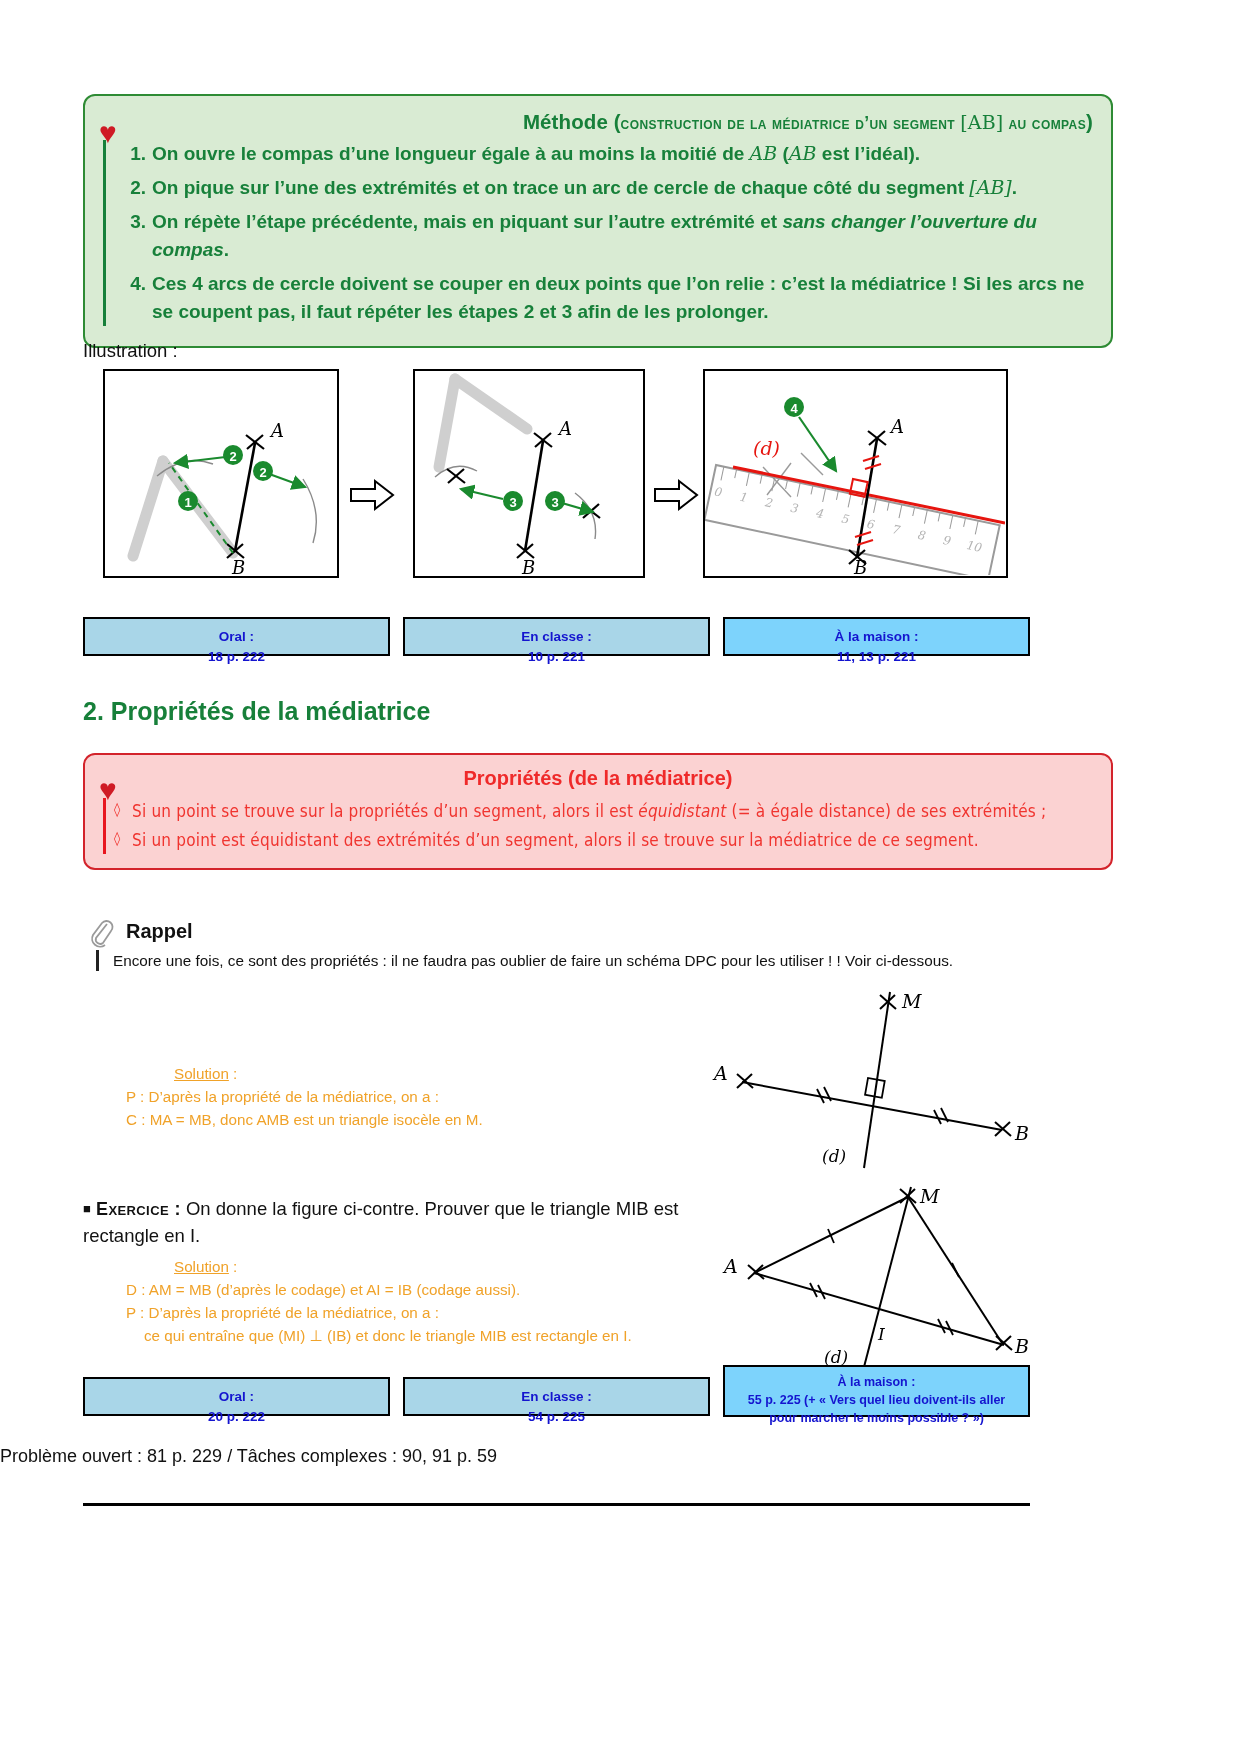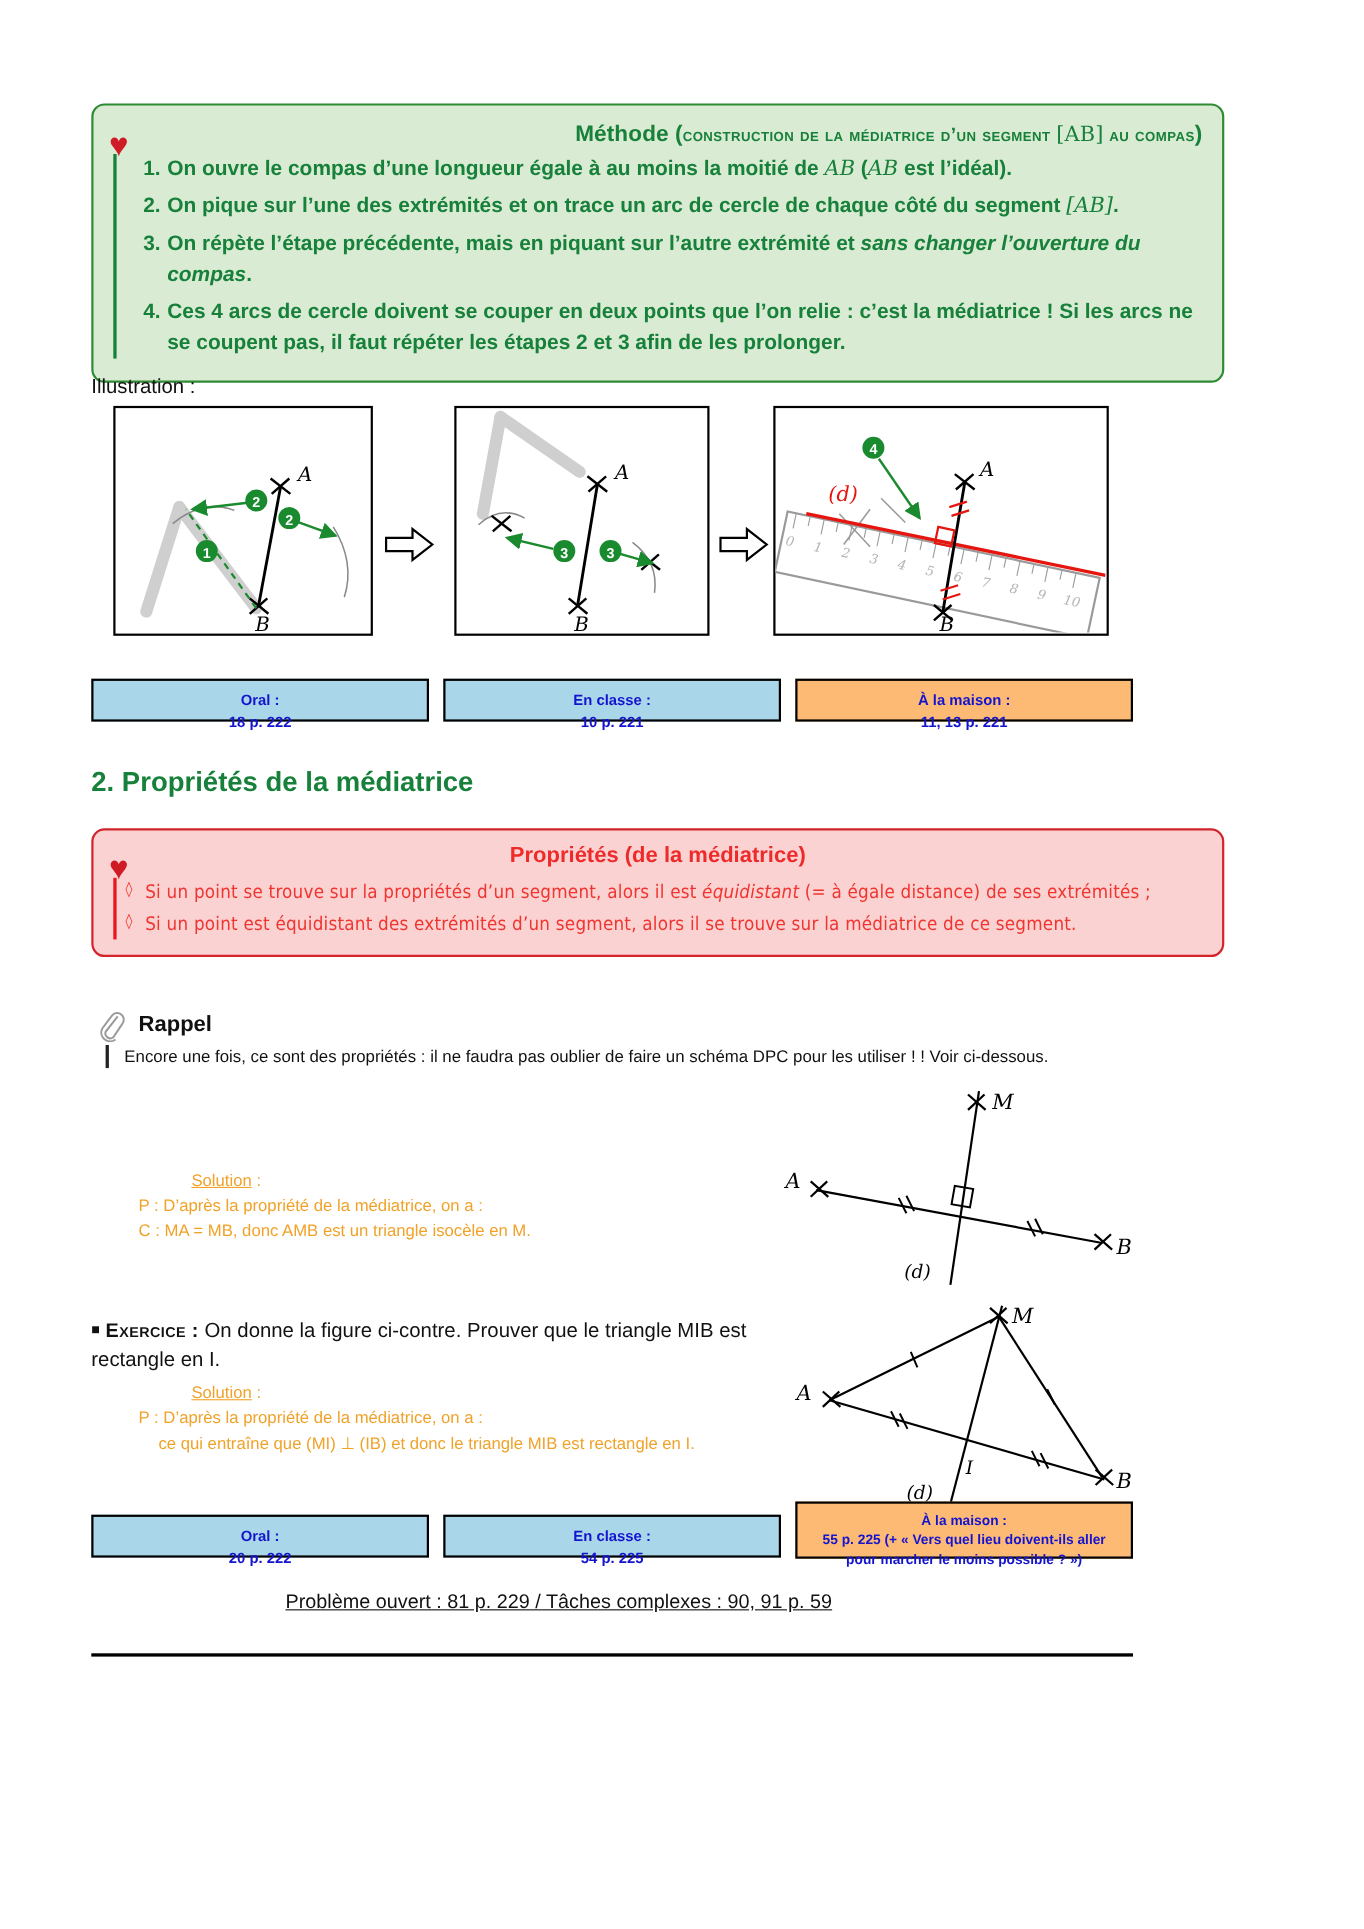--- a/index.html
+++ b/index.html
@@ -54,21 +54,21 @@
   .ar1{left:349px;}
   .ar2{left:653px;}
 
   
   .refbox{
     position:absolute;box-sizing:border-box;
     border:2.5px solid #000;background:#a9d6e8;
     text-align:center;color:#1414cf;font-weight:bold;font-size:13.5px;
     line-height:1.45;padding-top:8px;
   }
-  .refbox.dark{background:#fdba74;}
+  .refbox.dark{background:#7dd3fc;}
   .r1{left:83px;top:617px;width:307px;height:39px;}
   .r2{left:403px;top:617px;width:307px;height:39px;}
   .r3{left:723px;top:617px;width:307px;height:39px;}
   .r4{left:83px;top:1377px;width:307px;height:39px;}
   .r5{left:403px;top:1377px;width:307px;height:39px;}
   .r6{left:723px;top:1365px;width:307px;height:52px;padding-top:6px;font-size:12.5px;}
 
   
   .sec-heading{
     position:absolute;left:83px;top:697px;font-size:25px;font-weight:bold;color:#17803a;
@@ -117,22 +117,22 @@
   .sol1{left:126px;top:1062px;width:600px;}
   .sol2{left:126px;top:1255px;width:620px;}
 
   
   .geo{position:absolute;}
   .geo1{left:712px;top:990px;width:320px;height:180px;}
   .geo2{left:712px;top:1185px;width:320px;height:185px;}
 
   
   .footer-text{
-    position:absolute;left:0;top:1446px;width:1016px;text-align:center;
-    font-size:18px;color:#111;text-decoration:underline;
+    position:absolute;left:0;top:1446px;width:1016px;text-align:left;
+    font-size:18px;color:#111;
   }
   .footer-rule{position:absolute;left:83px;top:1503px;width:947px;height:3px;background:#000;}
 </style>
 </head>
 <body>
 
 <div class="page">
 
   <div class="method-box">
     <div class="heart">♥</div>
@@ -405,20 +405,21 @@
   </div>
 
   <div class="ex ex2">
     <span class="sq">■</span>
     <span class="lab">Exercice :</span>
     <span>On donne la figure ci-contre. Prouver que le triangle MIB est</span><br>
     <span>rectangle en I.</span>
   </div>
   <div class="sol sol2">
     <div><span class="u">Solution</span> :</div>
+    <div>D : AM = MB (d’après le codage) et AI = IB (codage aussi).</div>
     <div>P : D’après la propriété de la médiatrice, on a :</div>
     <div style="padding-left:18px">ce qui entraîne que (MI) ⊥ (IB) et donc le triangle MIB est rectangle en I.</div>
   </div>
 
   <div class="geo geo2">
     <svg width="320" height="185" viewBox="0 0 320 185">
 
       <line x1="42" y1="88" x2="196" y2="12" stroke="#000" stroke-width="2"></line>
       <line x1="196" y1="12" x2="290" y2="158" stroke="#000" stroke-width="2"></line>
 

